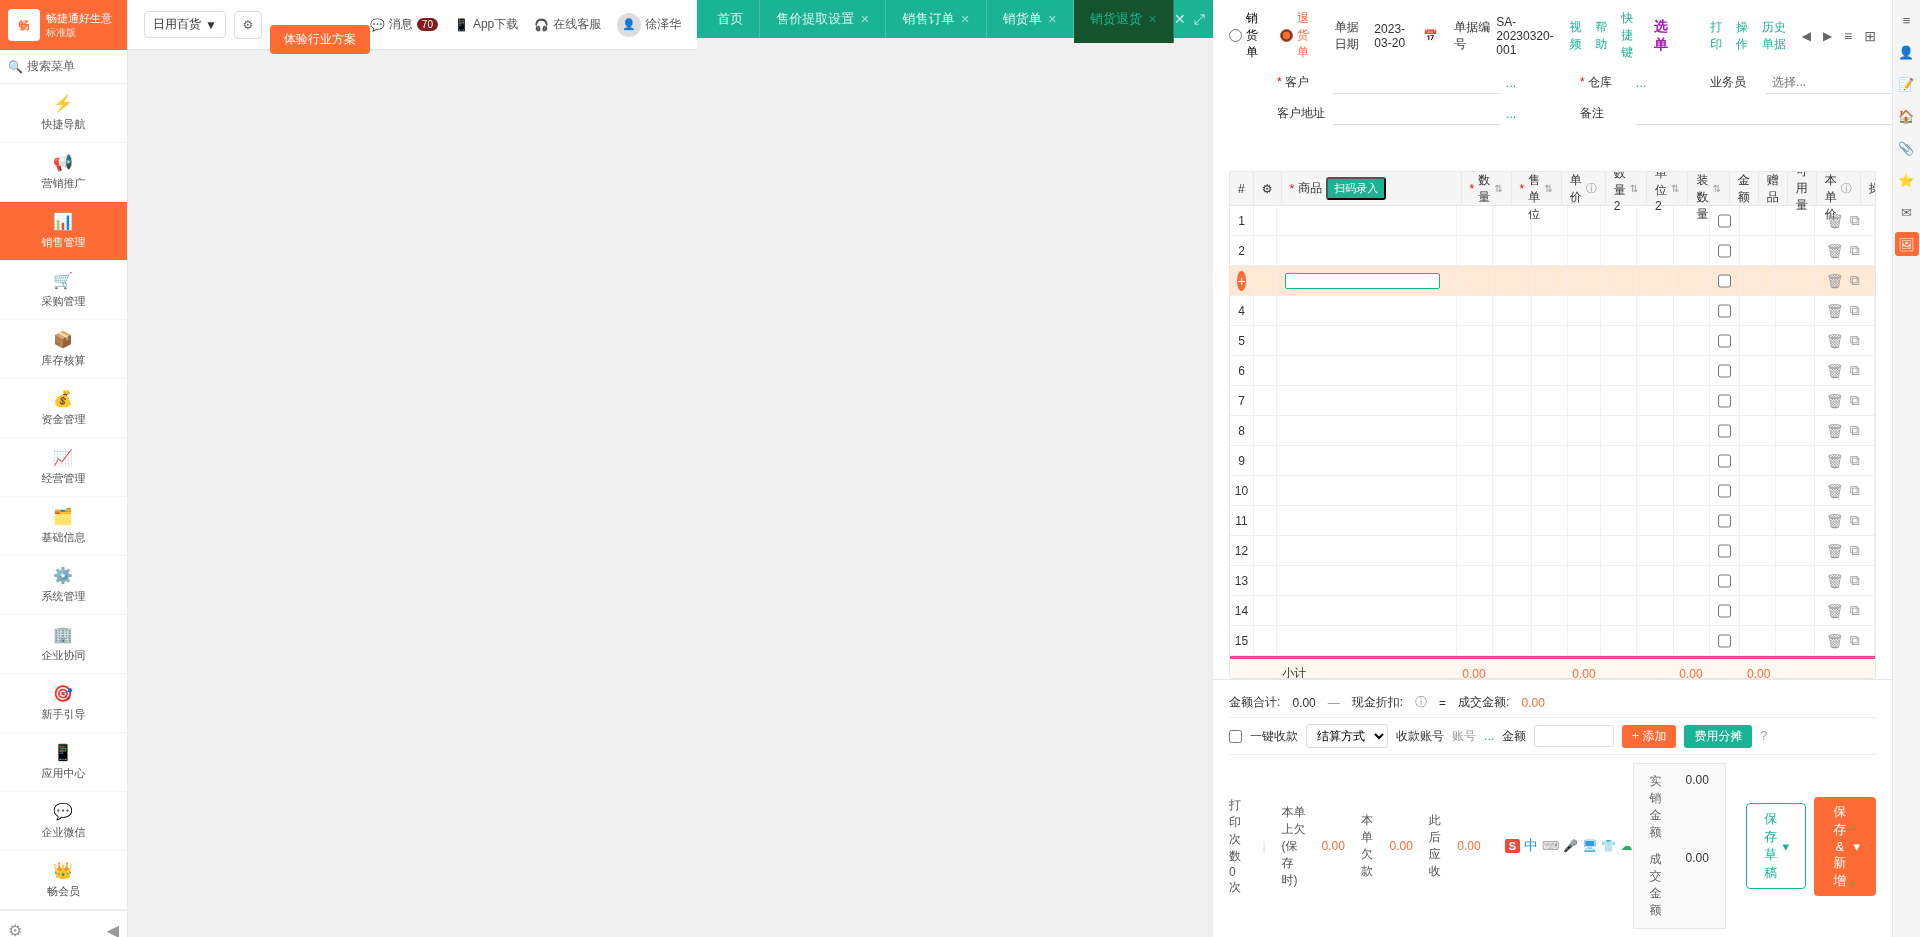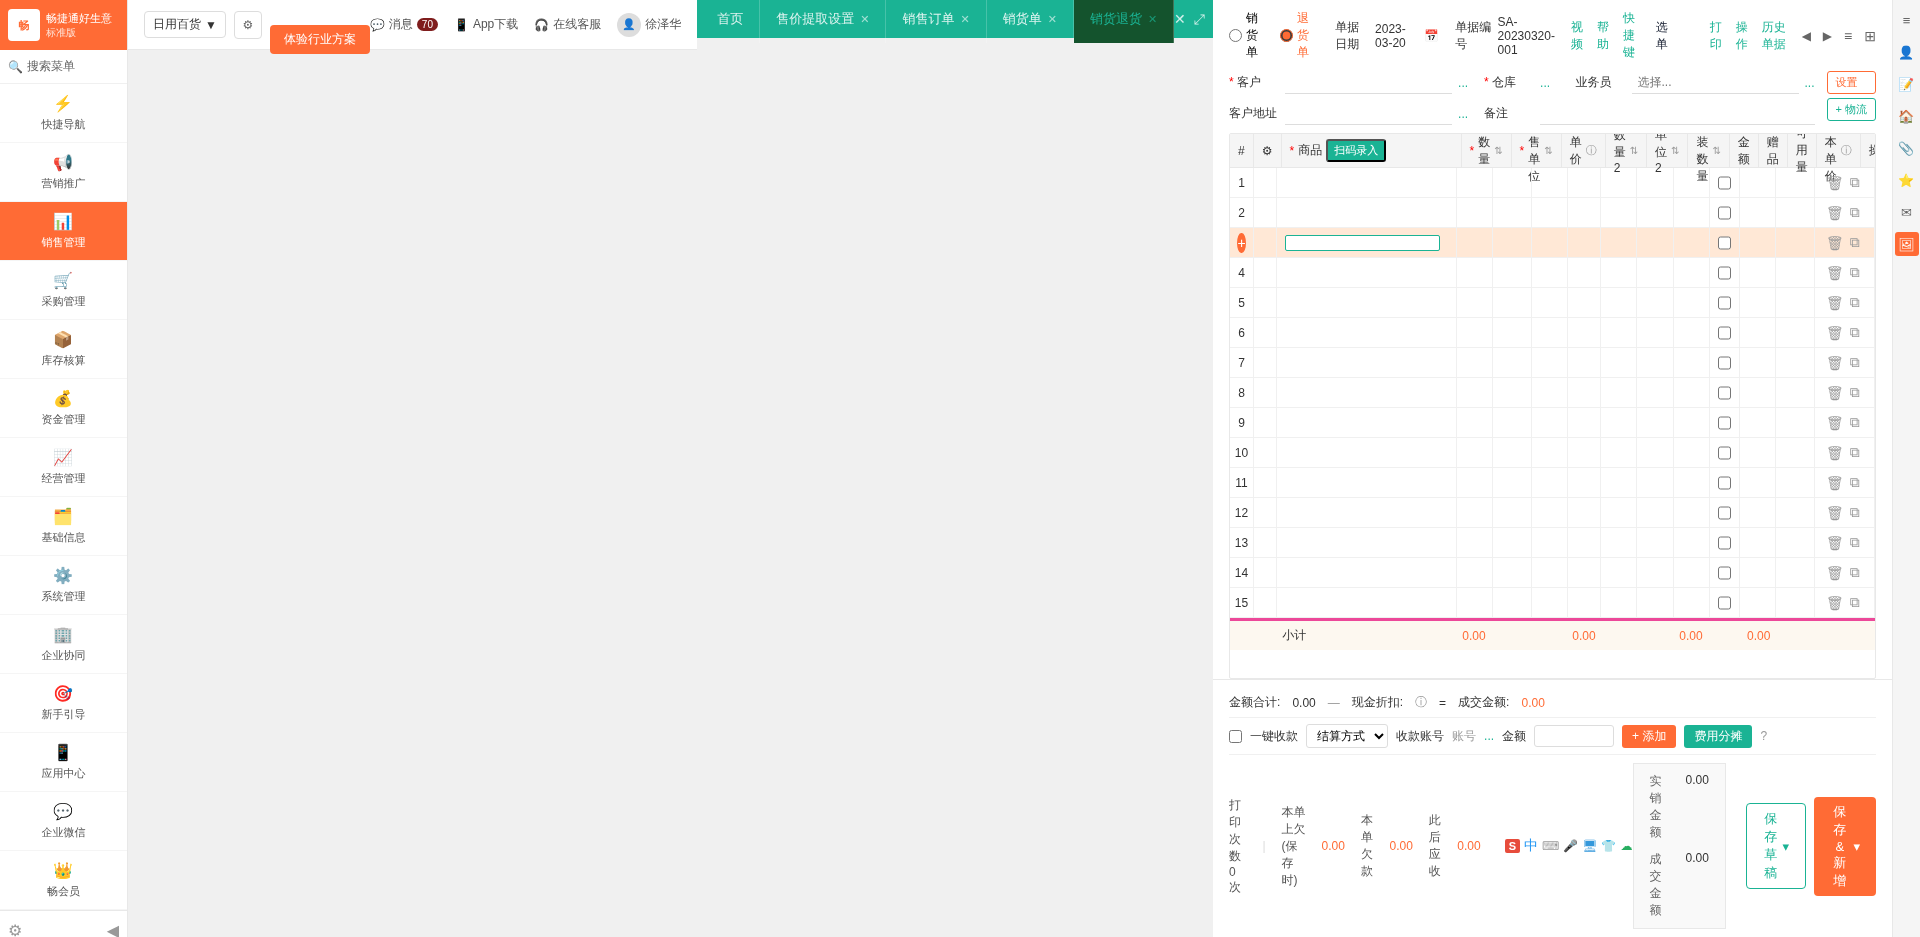--- a/index.html
+++ b/index.html
@@ -43,21 +43,21 @@
     
     .form-header { display: flex; align-items: center; justify-content: space-between; margin-bottom: 10px; }
     .form-header-left { display: flex; align-items: center; gap: 16px; }
     .radio-group { display: flex; align-items: center; gap: 12px; }
     .radio-item { display: flex; align-items: center; gap: 4px; cursor: pointer; }
     .radio-item input[type="radio"] { accent-color: #ff6b35; }
     .date-field { display: flex; align-items: center; gap: 6px; font-size: 12px; color: #333; }
     .doc-field { display: flex; align-items: center; gap: 6px; font-size: 12px; color: #333; }
     .form-header-right { display: flex; align-items: center; gap: 12px; font-size: 12px; color: #1ab394; }
     .form-header-right span { cursor: pointer; display: flex; align-items: center; gap: 3px; }
-    .form-field { display: flex; align-items: center; gap: 6px; }
+    .form-field { display: flex; align-items: center; gap: 6px; margin-left: 48px; }
     .form-field label { color: #333; font-size: 12px; white-space: nowrap; min-width: 50px; }
     .form-field label.required::before { content: "* "; color: #f00; }
     .form-field-input { flex: 1; border: none; border-bottom: 1px solid #ddd; padding: 4px 6px; font-size: 12px; color: #333; outline: none; background: transparent; }
     .form-field-dots { color: #1ab394; cursor: pointer; }
 
     
     .form-actions-right { display: flex; flex-direction: column; gap: 4px; }
     .form-action-btn { border: 1px solid #ddd; border-radius: 3px; padding: 3px 8px; font-size: 11px; cursor: pointer; background: #fff; color: #333; display: flex; align-items: center; gap: 3px; }
 
     
@@ -286,21 +286,21 @@
           </div>
           <div class="doc-field">
             <span>单据编号</span>
             <span style="color:#333;font-weight:500;">SA-20230320-001</span>
           </div>
         </div>
         <div class="form-header-right">
           <span style="cursor:pointer;color:#1ab394;font-size:12px;">视频</span>
           <span style="cursor:pointer;color:#1ab394;font-size:12px;">帮助</span>
           <span style="cursor:pointer;color:#1ab394;font-size:12px;">快捷键</span>
-          <span style="cursor:pointer;color:#0f172a;font-size:12px;">选单</span>
+          <span style="cursor:pointer;color:#a21caf;font-size:14px;font-weight:bold;">选单</span>
           <span style="cursor:pointer;color:#1ab394;font-size:12px;margin-left:28px;">打印</span>
           <span style="cursor:pointer;color:#1ab394;font-size:12px;">操作</span>
           <span style="cursor:pointer;color:#1ab394;font-size:12px;">历史单据</span>
           <span style="cursor:pointer;color:#666;">◀</span>
           <span style="cursor:pointer;color:#666;">▶</span>
           <span style="cursor:pointer;color:#666;font-size:14px;">≡</span>
           <span style="cursor:pointer;color:#666;font-size:14px;">⊞</span>
         </div>
       </div>
 

